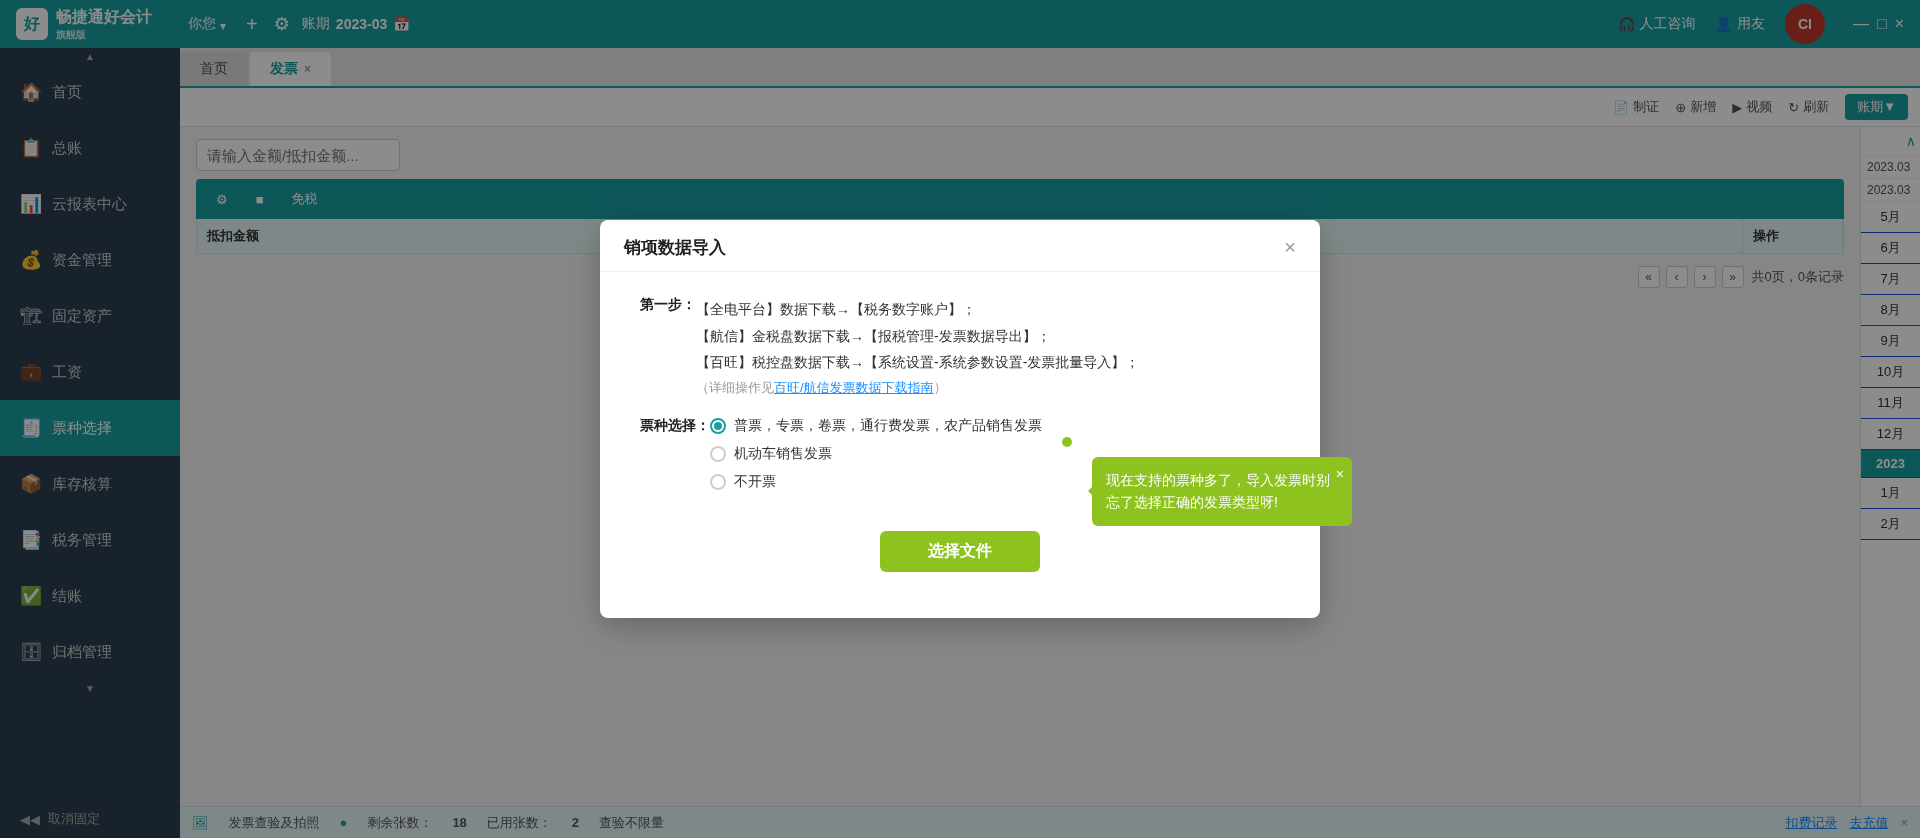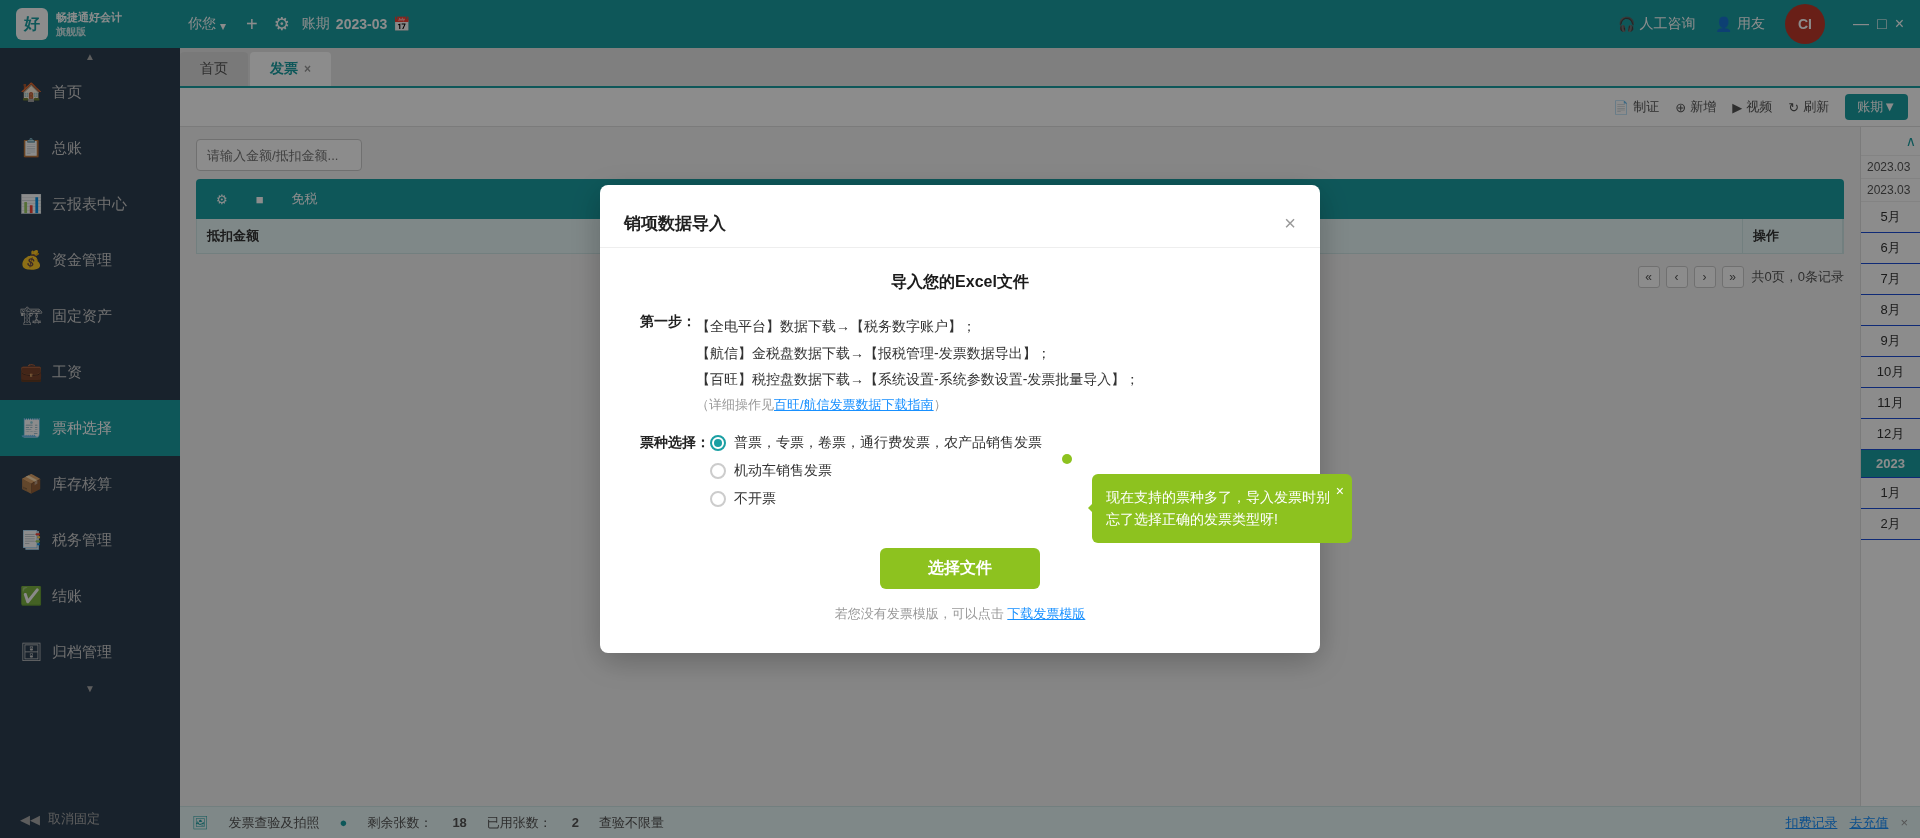--- a/index.html
+++ b/index.html
@@ -152,22 +152,22 @@
     }
     .invoice-subtab.active {
       color: #1a9fa3;
       border-bottom: 2px solid #1a9fa3;
     }
     .search-input {
       height: 32px;
       border: 1px solid #ccc;
       border-radius: 4px;
       padding: 0 10px;
-      width: 166px;
-      font-size: 13px;
+      width: 204px;
+      font-size: 15px;
       color: #999;
     }
 
     .action-bar {
       display: flex; align-items: center; gap: 12px;
       background: #1a9fa3;
       height: 40px;
       padding: 0 12px;
       border-radius: 4px 4px 0 0;
     }
@@ -252,21 +252,21 @@
     .modal {
       background: white;
       border-radius: 8px;
       width: 720px;
       padding: 0;
       position: relative;
       box-shadow: 0 8px 32px rgba(0,0,0,0.25);
     }
     .modal-header {
       display: flex; align-items: center; justify-content: space-between;
-      padding: 27px 24px 12px;
+      padding: 16px 24px 12px;
       border-bottom: 1px solid #eee;
     }
     .modal-title { font-size: 17px; font-weight: bold; color: #222; }
     .modal-close { font-size: 20px; color: #999; cursor: pointer; }
     .modal-body { padding: 24px 40px 30px; }
     .modal-section-title {
       font-size: 16px;
       font-weight: bold;
       color: #1a1a1a;
       text-align: center;
@@ -400,21 +400,21 @@
   </style>
 </head>
 <body>
 
 <div class="topbar">
   <div class="topbar-logo">
     <div class="topbar-logo-icon">
       <span>好</span>
     </div>
     <div>
-      <div style="font-size:11px;font-weight:bold;color:white;">畅捷通好会计</div>
+      <div style="font-size:16px;font-weight:bold;color:white;">畅捷通好会计</div>
       <div style="font-size:10px;color:rgba(255,255,255,0.8);">旗舰版</div>
     </div>
   </div>
   <div class="topbar-company">
     <span>你您</span>
     <span style="font-size:12px;">▾</span>
   </div>
   <div class="topbar-actions">
     <span style="font-size:20px;cursor:pointer;color:white;">+</span>
     <span style="font-size:18px;cursor:pointer;color:white;">⚙</span>
@@ -614,21 +614,20 @@
   </div>
 </div>
 
 <div class="overlay">
   <div class="modal">
     <div class="modal-header">
       <span class="modal-title">销项数据导入</span>
       <span class="modal-close">×</span>
     </div>
     <div class="modal-body">
-      <div class="modal-section-title">导入您的Excel文件</div>
 
       <div class="step-row">
         <div class="step-key">第一步：</div>
         <div class="step-val">
           <div>【全电平台】数据下载→【税务数字账户】；</div>
           <div>【航信】金税盘数据下载→【报税管理-发票数据导出】；</div>
           <div>【百旺】税控盘数据下载→【系统设置-系统参数设置-发票批量导入】；</div>
           <div style="color:#999;font-size:13px;">
             （详细操作见<span class="step-link">百旺/航信发票数据下载指南</span>）
           </div>
@@ -660,19 +659,15 @@
             <span class="tooltip-close">×</span>
             <span>现在支持的票种多了，导入发票时别忘了选择正确的发票类型呀!</span>
           </div>
         </div>
       </div>
 
       <button class="select-file-btn">
         <span>选择文件</span>
       </button>
 
-      <div class="modal-footer-text">
-        <span>若您没有发票模版，可以点击</span>
-        <span class="modal-footer-link">下载发票模版</span>
-      </div>
     </div>
   </div>
 </div>
 
 </body></html>

